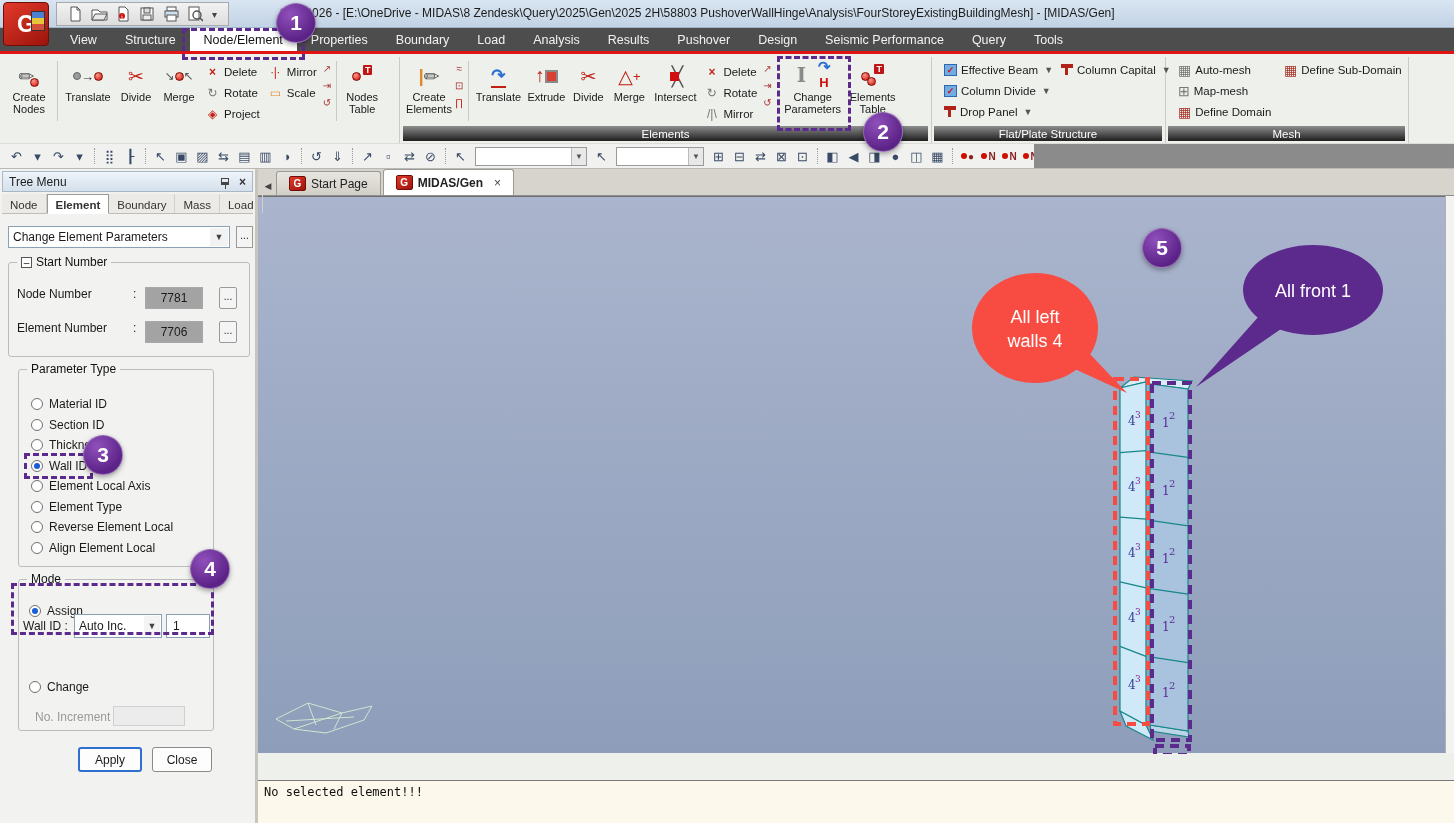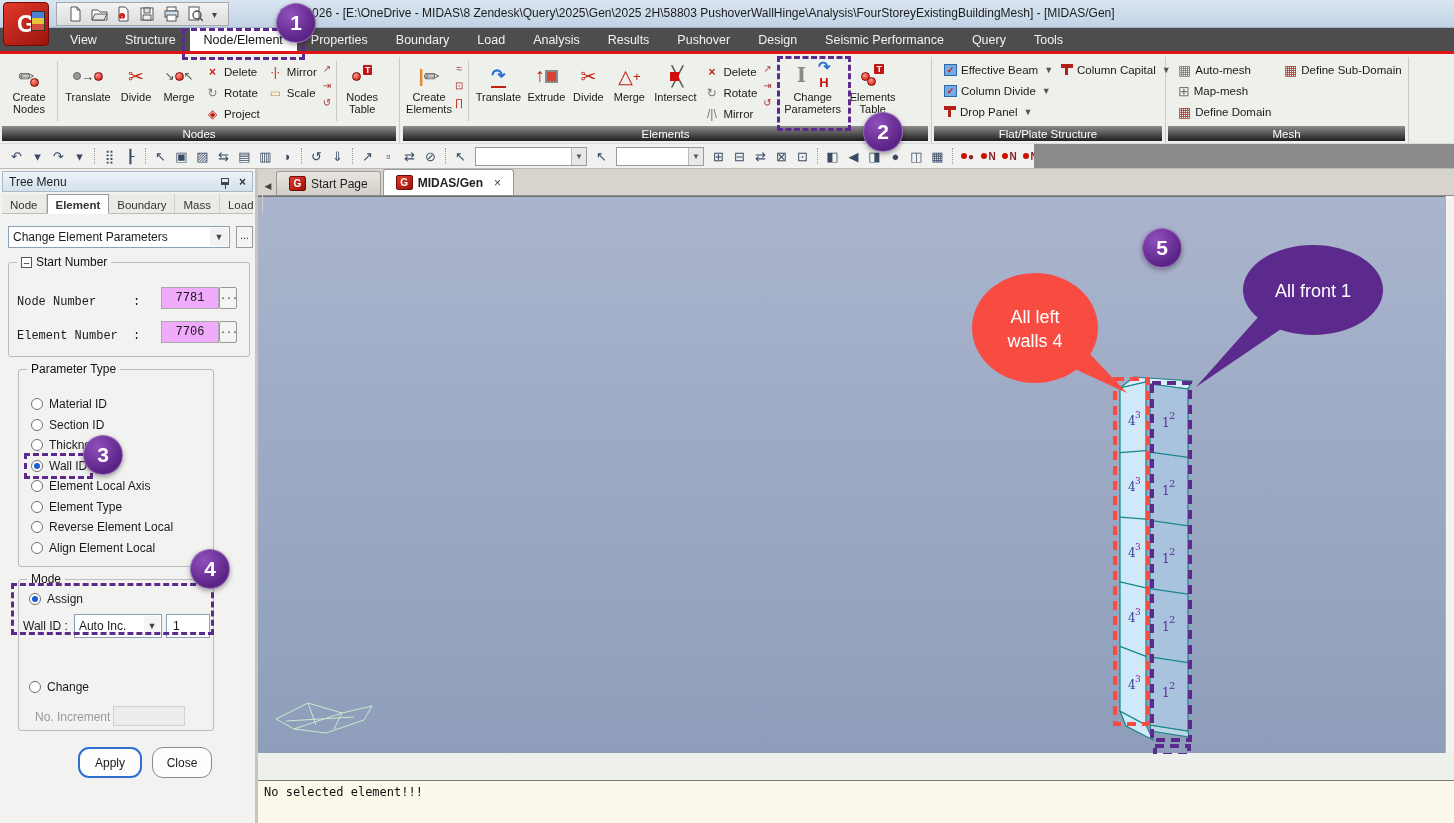--- a/index.html
+++ b/index.html
@@ -88,42 +88,42 @@
   .tp-tab { padding:2px 8px 0; font-size:11.5px; color:#333; border-right:1px solid #d2d0ca; display:flex; align-items:center; }
   .tp-tab.active { background:#fff; border:1px solid #9a9a96; border-bottom:1px solid #fff; font-weight:bold; margin-bottom:-1px; }
   #fn-combo { position:absolute; left:8px; top:57px; width:222px; height:22px; background:#fff; border:1px solid #8aa0b4; font-size:12px;
     display:flex; align-items:center; padding:0 4px; }
   #fn-combo .arr { position:absolute; right:1px; top:1px; bottom:1px; width:18px; background:#f2f2f2; display:flex; align-items:center; justify-content:center; font-size:9px; color:#444; }
   #fn-ellipsis { position:absolute; left:236px; top:57px; width:17px; height:22px; border:1px solid #9a9a9a; background:#f4f4f4; font-size:10px; text-align:center; line-height:18px; }
   .groupbox { position:absolute; border:1px solid #bcbcbc; border-radius:3px; }
   .legend { position:absolute; top:-8px; left:8px; background:#f2f2f0; padding:0 4px; font-size:12px; color:#111; display:flex; align-items:center; gap:4px; }
   .chk { width:11px; height:11px; border:1px solid #555; background:#fff; font-size:10px; line-height:9px; text-align:center; color:#222; }
   #g-start { left:8px; top:93px; width:242px; height:95px; }
-  .fieldrow { position:absolute; left:8px; right:6px; height:22px; display:flex; align-items:flex-end;font-family:Liberation Mono, monospace; }
+  .fieldrow { position:absolute; left:8px; right:6px; height:22px; display:flex; align-items:flex-start; }
   .fieldrow .lbl { font-size:12px; }
   .fieldrow .colon { position:absolute; left:116px; }
-  .valbox { position:absolute; left:144px; width:58px; height:22px; border:1px solid #a8a8a8; background:#f0abfc;
+  .valbox { position:absolute; left:128px; width:58px; height:22px; border:1px solid #a8a8a8; background:#a3a3a3;
     font-size:12px; display:flex; align-items:center; justify-content:center; }
   .dots3 { position:absolute; left:202px; width:18px; height:22px; border:1px solid #9a9a9a; border-radius:2px; background:#f4f4f4; font-size:10px; text-align:center; line-height:18px; }
   #g-param { left:18px; top:200px; width:196px; height:198px; }
   #param-list { position:absolute; left:10px; top:24px; right:4px; }
   .param-item { position:relative; display:flex; align-items:center; gap:6px; height:20.5px; font-size:12px; width:max-content; padding:0 2px; }
   .rb { width:12px; height:12px; border-radius:50%; border:1px solid #707070; background:#fff; position:relative; flex:none; }
   .param-item.selected .rb::after, .mode-radio.selected .rb::after { content:""; position:absolute; left:2px; top:2px; width:6px; height:6px; border-radius:50%; background:#1b5cd6; }
   .param-item.selected::after { content:""; position:absolute; left:-5px; right:-4px; top:-3px; bottom:-3px; border:3px dashed #5b2a8c; z-index:40; pointer-events:none; }
   #g-mode { left:18px; top:410px; width:196px; height:152px; }
   .mode-radio { position:absolute; display:flex; align-items:center; gap:6px; font-size:12px; }
   #mode-dash { position:absolute; left:11px; top:414px; width:203px; height:52px; border:3px dashed #5b2a8c; z-index:40; pointer-events:none; }
   #wallid-row { position:absolute; left:4px; top:34px; display:flex; align-items:center; font-size:12px; }
   .combo2 { position:relative; width:88px; height:24px; border:1px solid #8aa0b4; background:#fff; display:flex; align-items:center; padding:0 4px; margin-left:6px; }
   .combo2 .arr { position:absolute; right:1px; top:1px; bottom:1px; width:16px; display:flex; align-items:center; justify-content:center; font-size:9px; color:#444; background:#f4f4f4; }
   #wallid-val { width:44px; height:24px; border:1px solid #8aa0b4; background:#fff; margin-left:4px; display:flex; align-items:center; padding-left:6px; }
   #noinc-lbl { position:absolute; left:16px; top:130px; color:#9a9a9a; }
   #noinc-val { position:absolute; left:94px; top:126px; width:72px; height:20px; border:1px solid #d0d0d0; background:#ececec; }
-  .btn { position:absolute; top:578px; height:31px; background:#fdfdfd; border:1px solid #8a8a8a; border-radius:11px;
+  .btn { position:absolute; top:578px; height:25px; background:#fdfdfd; border:1px solid #8a8a8a; border-radius:3px;
     font-size:12px; display:flex; align-items:center; justify-content:center; }
   #btn-apply { left:78px; width:64px; border:2px solid #2f6fd0; }
   #btn-close { left:152px; width:60px; }
 
   
   #workarea { position:absolute; left:258px; top:169px; width:1196px; height:654px; }
   #wtabs { position:absolute; left:0; top:0; width:100%; height:27px; background:#d7d4cd; border-bottom:1px solid #8f8f8b; display:flex; align-items:flex-end; padding-left:2px; }
   #wnav { width:16px; height:18px; font-size:9px; color:#444; display:flex; align-items:center; justify-content:center; }
   .wtab { display:flex; align-items:center; gap:5px; height:24px; padding:0 12px; font-size:12px; color:#222;
     background:linear-gradient(#e8e6e0,#d2cfc8); border:1px solid #9a9a96; border-bottom:none; margin-right:2px; border-radius:3px 3px 0 0; }
@@ -315,21 +315,20 @@
       </div>
       <div class="vsep"></div>
       <div class="rbig" style="width:44px;">
         <span class="ri">
             <span class="dot"></span>
             <span class="tbadge" style="margin-left:2px;margin-top:-12px;">T</span>
           </span>
         <span class="rl">Nodes Table</span>
       </div>
     </div>
-    <div class="glabel">Nodes</div>
   </div>
 
   <div class="rgroup" style="left:401px;width:531px;">
     <div class="gcontent">
       <div class="rbig" style="width:48px;">
         <span class="ri">
             <span style="color:#e08a2a;font-weight:bold;">|</span>
             <span>✏</span>
           </span>
         <span class="rl">Create Elements</span>
@@ -707,21 +706,21 @@
           <span class="rb"></span>
           <span class="pl">Align Element Local</span>
         </label>
       </div>
   </div>
 
   <div class="groupbox" id="g-mode">
     <div class="legend">
         <span>Mode</span>
       </div>
-    <div class="mode-radio selected" style="left:10px;top:12px;">
+    <div class="mode-radio selected" style="left:10px;top:24px;">
         <span class="rb"></span>
         <span>Assign</span>
       </div>
     <div id="wallid-row">
       <span>Wall ID :</span>
       <span class="combo2">
           <span>Auto Inc.</span>
           <span class="arr">▼</span>
         </span>
       <span id="wallid-val">1</span>

